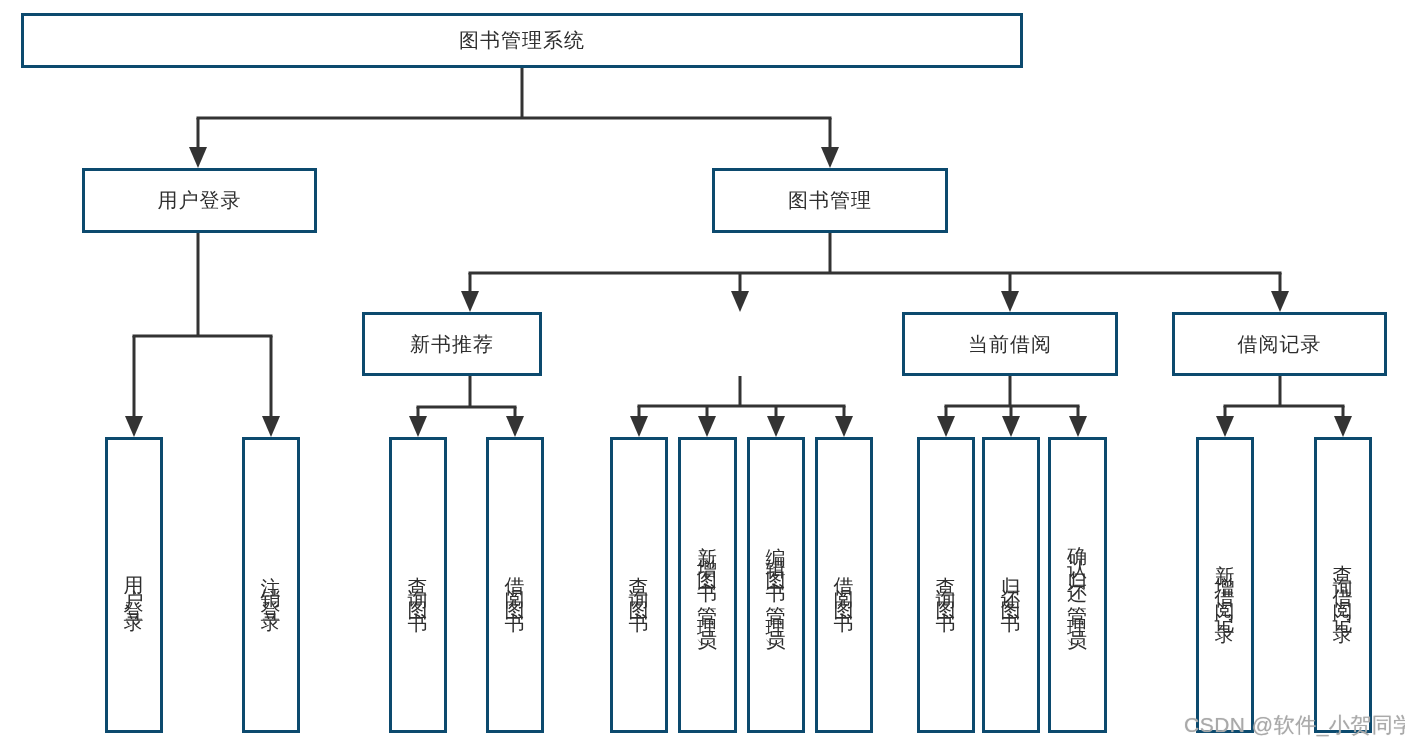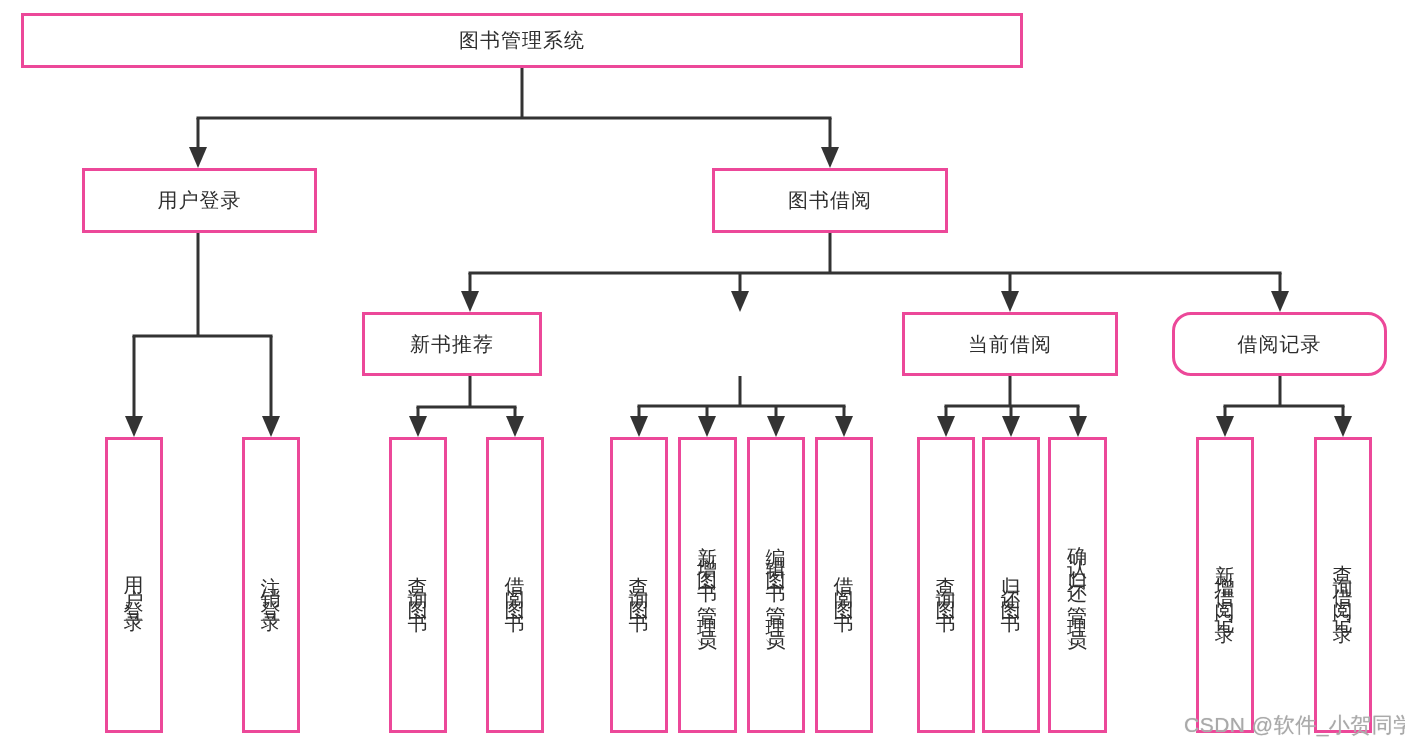--- a/index.html
+++ b/index.html
@@ -17,21 +17,21 @@
   }
   #connector-svg {
     position: absolute;
     left: 0;
     top: 0;
     z-index: 1;
   }
   .node {
     position: absolute;
     box-sizing: border-box;
-    border: 3px solid #ec4899;
+    border: 3px solid #0c4a6e;
     background: #ffffff;
     display: flex;
     align-items: center;
     justify-content: center;
     z-index: 2;
   }
   .node .hlabel {
     font-size: 20px;
     letter-spacing: 1px;
     color: #2e2e2e;
@@ -130,30 +130,30 @@
   </svg>
 
   <div class="node" style="left:21px; top:13px; width:1002px; height:55px;">
     <span class="hlabel">图书管理系统</span>
   </div>
 
   <div class="node" style="left:82px; top:168px; width:235px; height:65px;">
     <span class="hlabel">用户登录</span>
   </div>
   <div class="node" style="left:712px; top:168px; width:236px; height:65px;">
-    <span class="hlabel">图书借阅</span>
+    <span class="hlabel">图书管理</span>
   </div>
 
   <div class="node" style="left:362px; top:312px; width:180px; height:64px;">
     <span class="hlabel">新书推荐</span>
   </div>
   <div class="node" style="left:902px; top:312px; width:216px; height:64px;">
     <span class="hlabel">当前借阅</span>
   </div>
-  <div class="node" style="left:1172px; top:312px; width:215px; height:64px;border-radius:19px;">
+  <div class="node" style="left:1172px; top:312px; width:215px; height:64px;">
     <span class="hlabel">借阅记录</span>
   </div>
 
   <div class="node leaf" style="left:105px; top:437px; width:58px; height:296px;">
     <span class="vlabel">用户登录</span>
   </div>
   <div class="node leaf" style="left:242px; top:437px; width:58px; height:296px;">
     <span class="vlabel">注销登录</span>
   </div>
 

